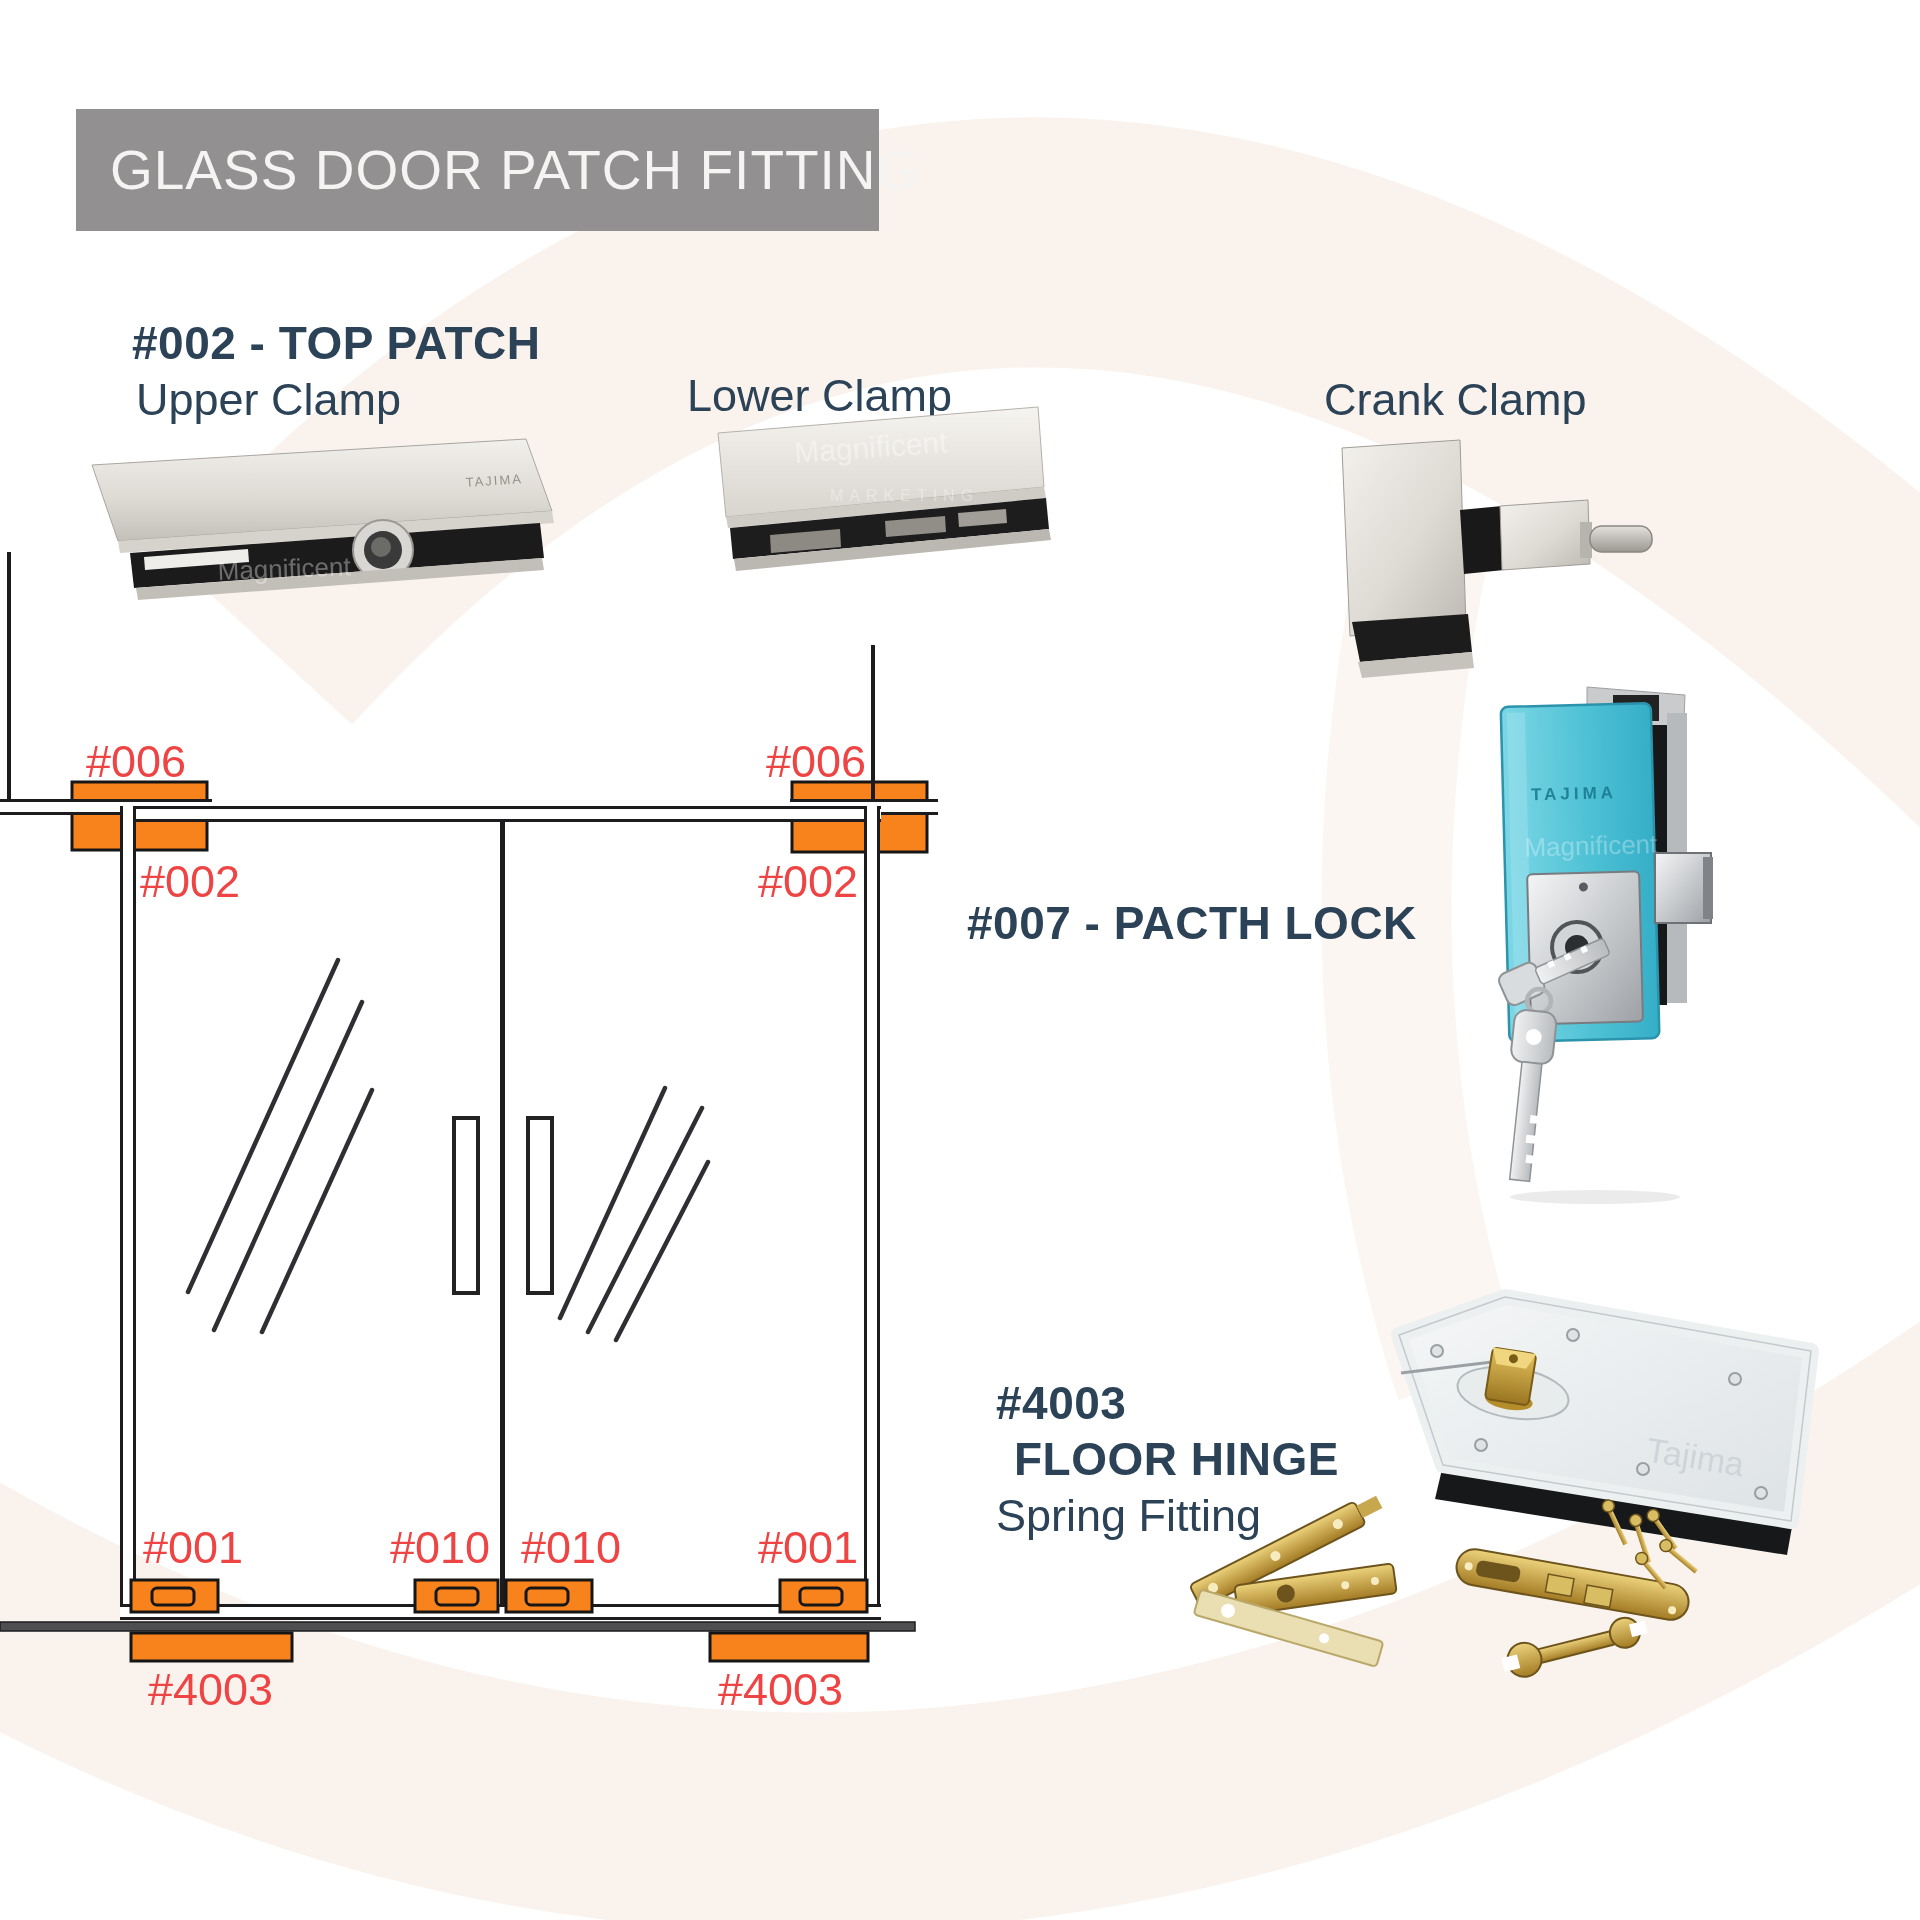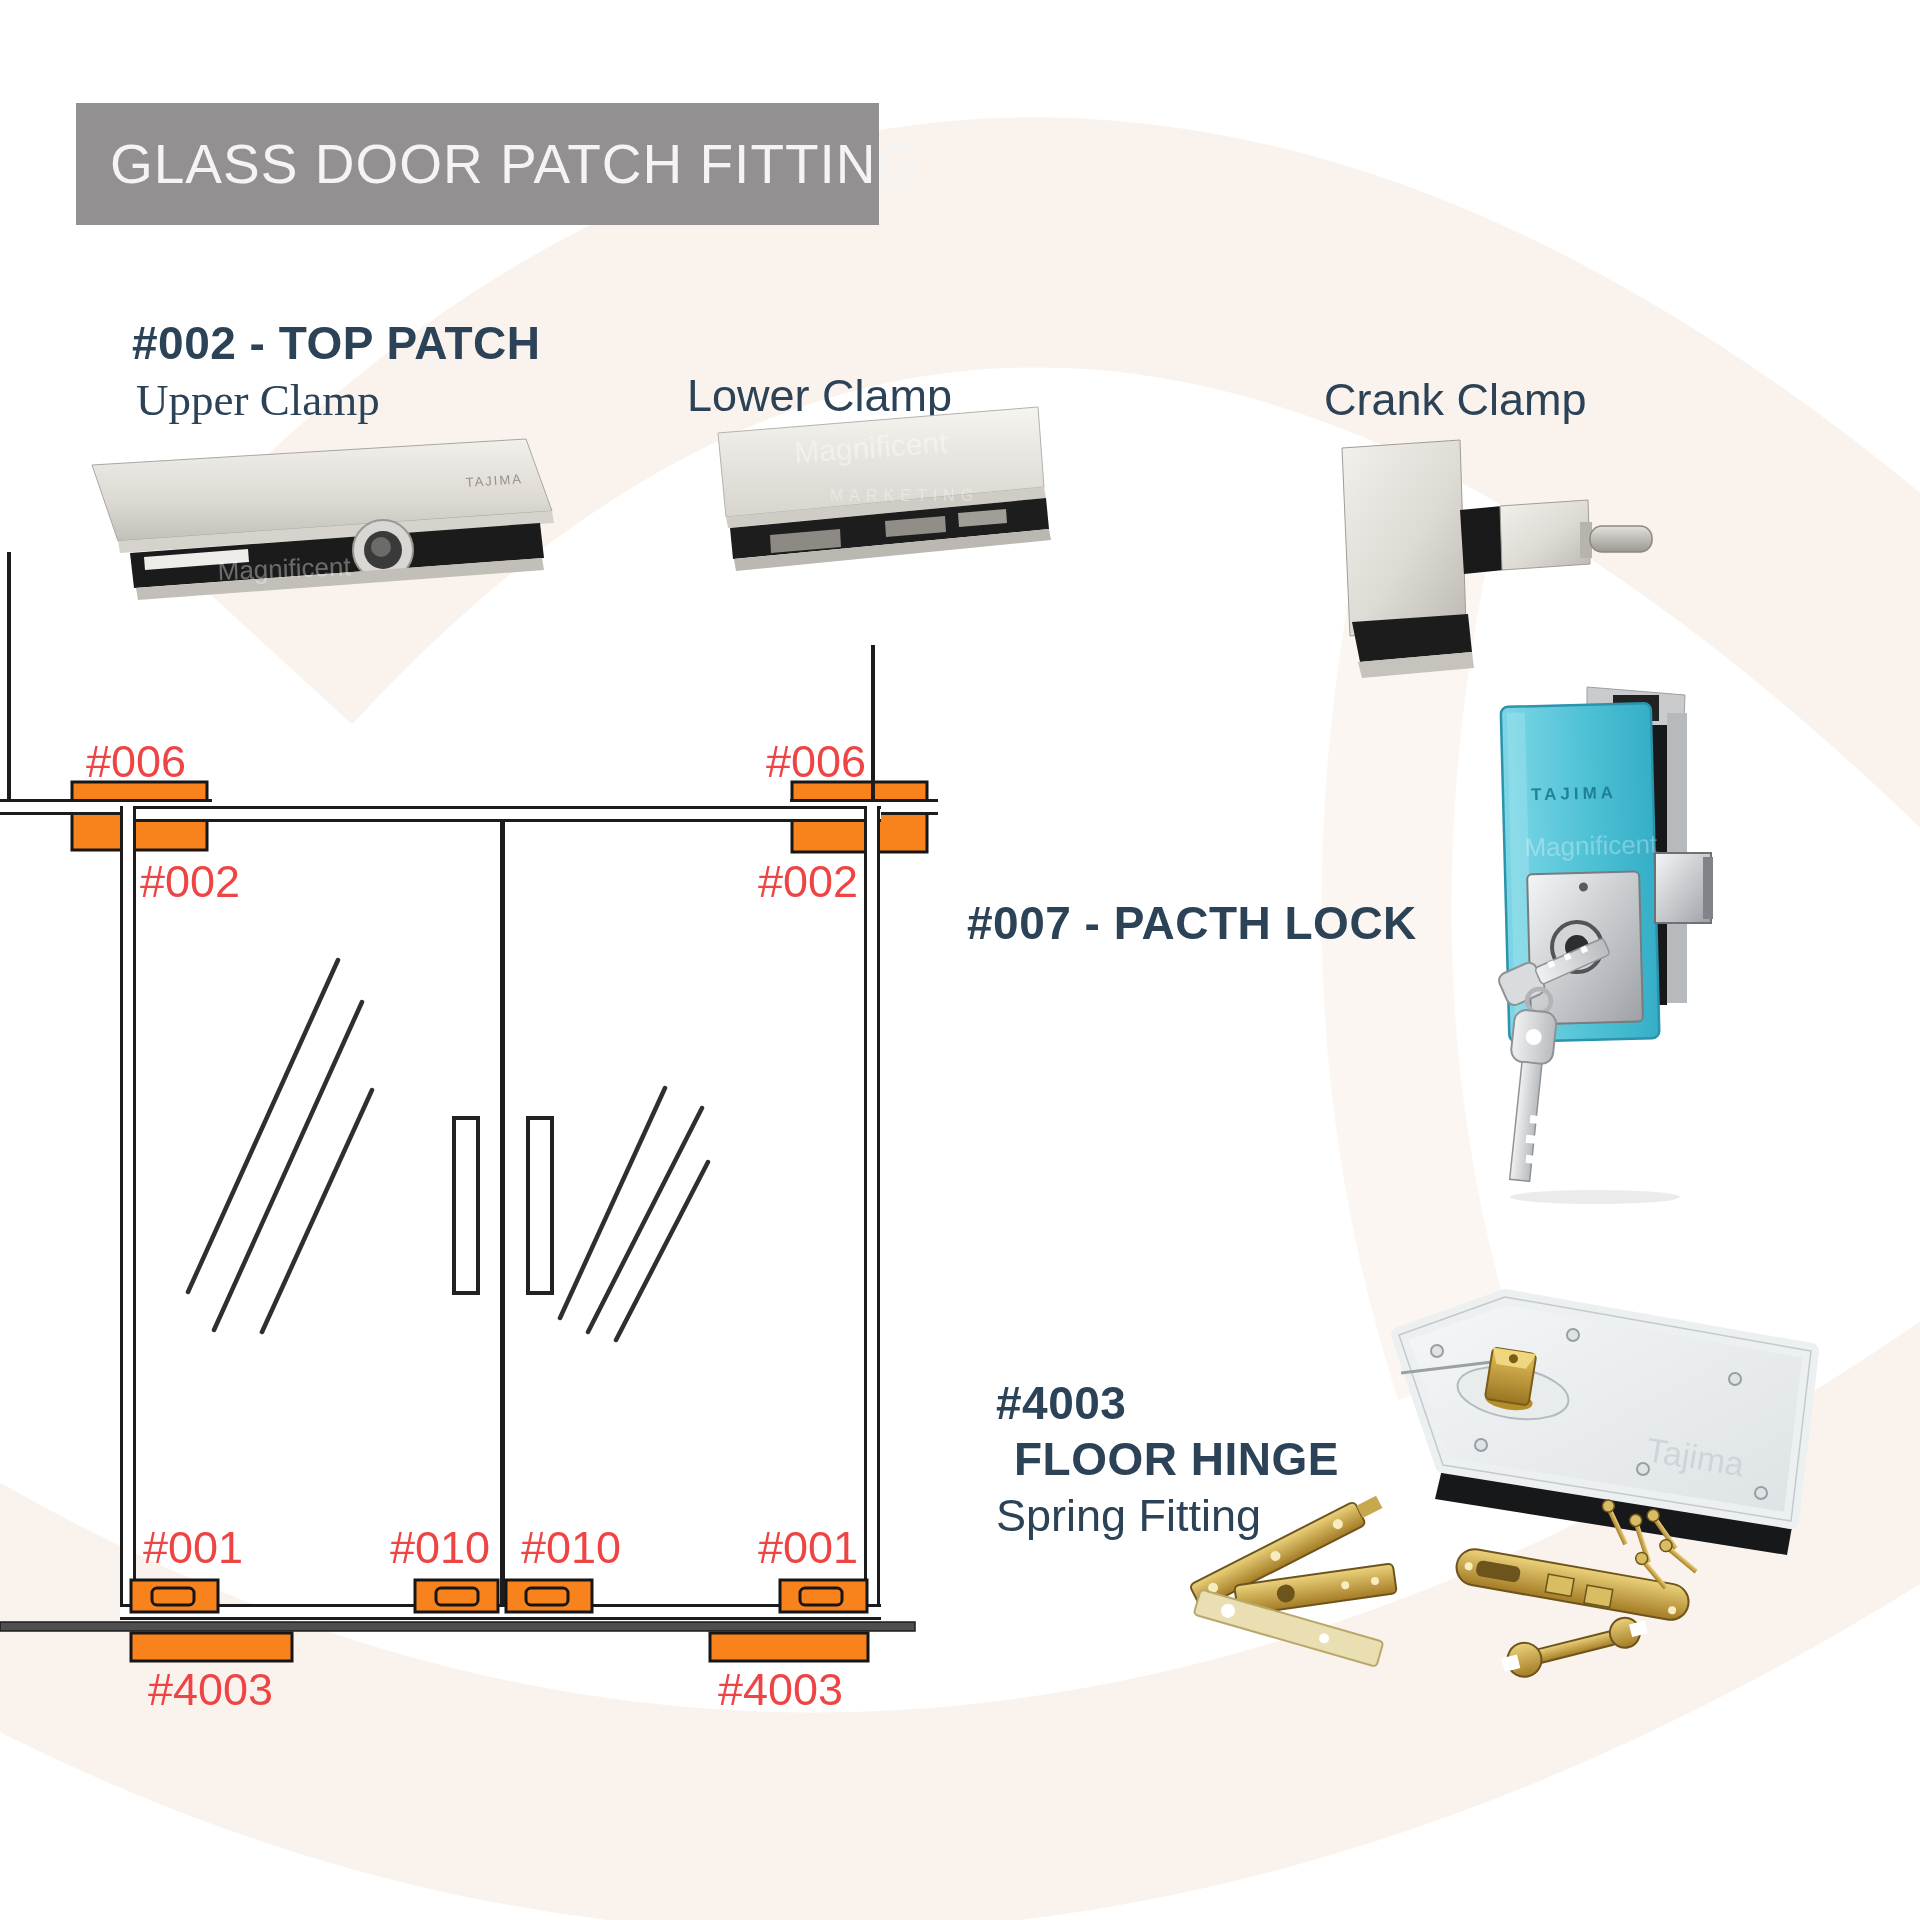--- a/index.html
+++ b/index.html
@@ -1,20 +1,20 @@
 <!DOCTYPE html>
 <html><head>
 <meta charset="utf-8">
 <style>
   html,body{margin:0;padding:0;background:#ffffff;}
   .page{position:relative;width:1920px;height:1920px;overflow:hidden;background:#ffffff;
         font-family:"Liberation Sans", sans-serif;}
   .abs{position:absolute;}
   svg{display:block;}
-  .banner{position:absolute;left:76px;top:103px;width:803px;height:122px;background:#939091;
+  .banner{position:absolute;left:76px;top:109px;width:803px;height:122px;background:#939091;
           display:flex;align-items:center;padding-left:34px;box-sizing:border-box;}
   .banner-text{color:#F6F4F3;font-size:55px;font-weight:500;letter-spacing:1px;white-space:nowrap;}
   .code{position:absolute;font-size:46px;font-weight:700;color:#2B4257;letter-spacing:.5px;white-space:nowrap;}
   .sub{position:absolute;font-size:45px;font-weight:400;color:#2B4257;white-space:nowrap;}
   .dlabel{position:absolute;font-size:45px;font-weight:400;color:#ef4444;white-space:nowrap;}
 </style>
 </head>
 <body>
 
 <div class="page">
@@ -23,21 +23,21 @@
     <path d="M 260,640 Q 1050,-220 2050,780" stroke="#FAF3ED" stroke-width="250" fill="none"></path>
     <path d="M -150,1520 Q 880,2180 2000,1400" stroke="#FAF3ED" stroke-width="220" fill="none"></path>
     <path d="M 1430,520 Q 1330,980 1460,1380" stroke="#FAF3ED" stroke-width="130" fill="none" opacity="0.75"></path>
   </svg>
 
   <div class="banner">
     <span class="banner-text">GLASS DOOR PATCH FITTING</span>
   </div>
 
   <div class="code" style="left:132px;top:316px;">#002 - TOP PATCH</div>
-  <div class="sub" style="left:136px;top:374px;font-family:Liberation Serif, serif;">Upper Clamp</div>
+  <div class="sub" style="left:136px;top:374px;">Upper Clamp</div>
 
   <div class="sub" style="left:687px;top:370px;">Lower Clamp</div>
 
   <div class="sub" style="left:1324px;top:374px;">Crank Clamp</div>
 
   <div class="code" style="left:967px;top:896px;">#007 - PACTH LOCK</div>
 
   <div class="code" style="left:996px;top:1376px;">#4003</div>
   <div class="code" style="left:1014px;top:1432px;">FLOOR HINGE</div>
   <div class="sub" style="left:996px;top:1490px;">Spring Fitting</div>

